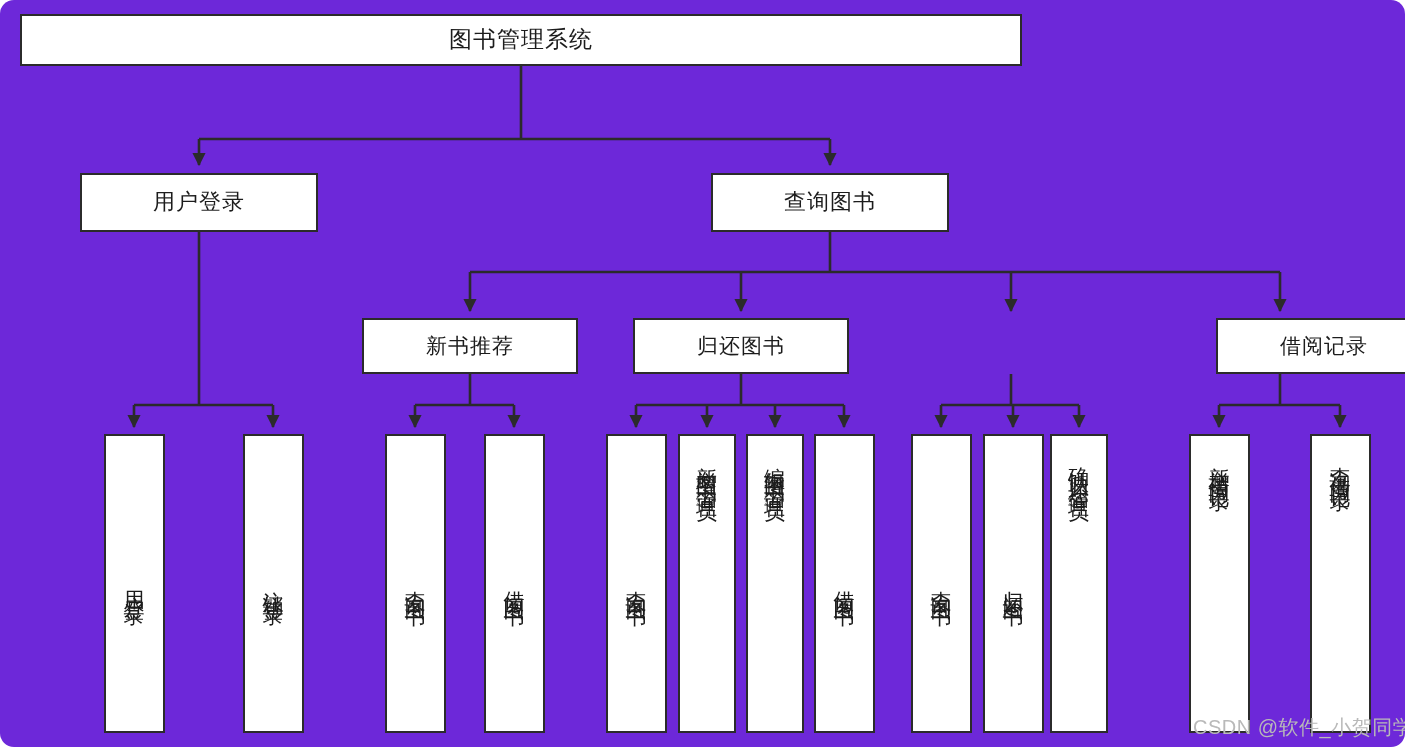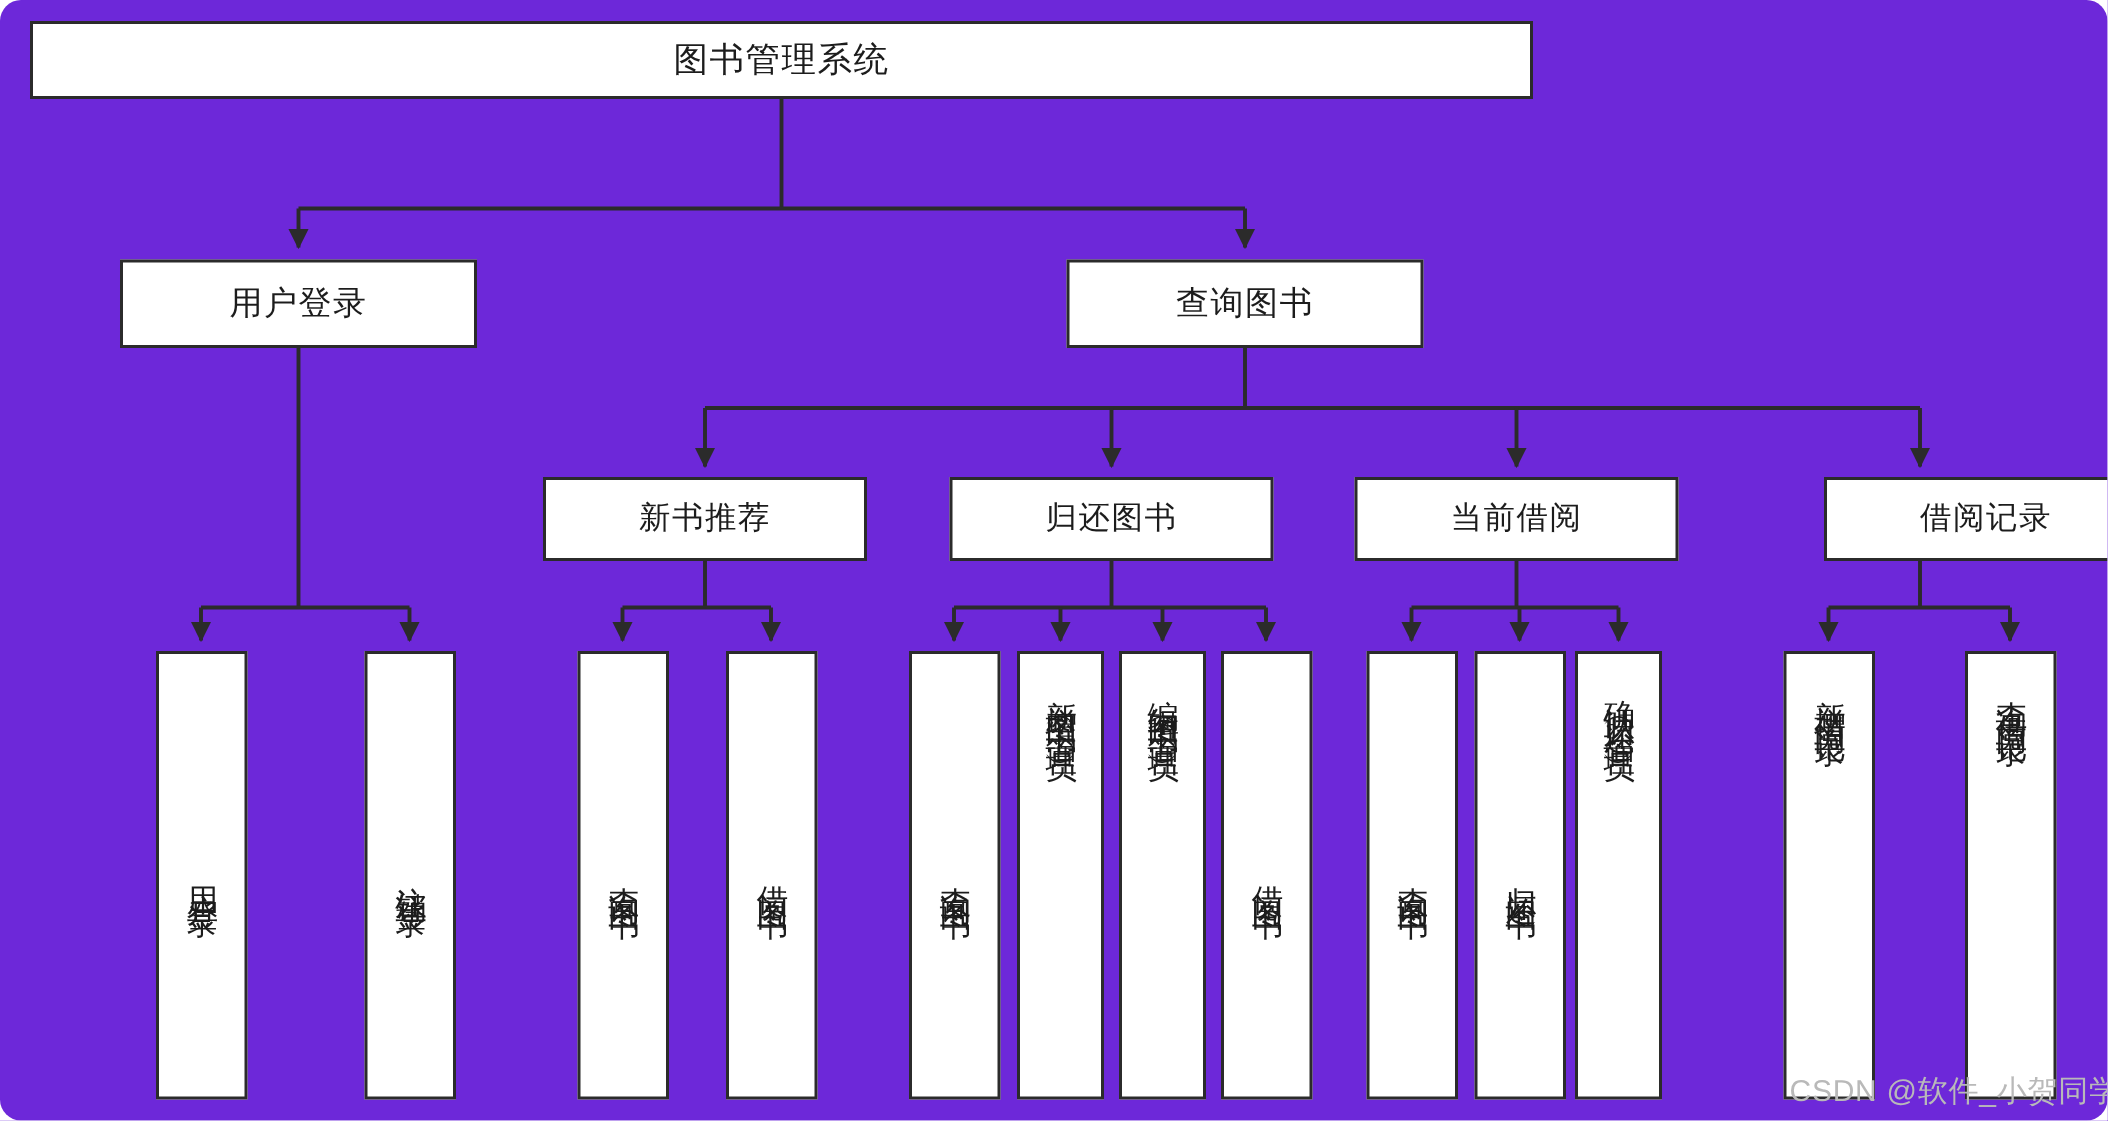--- a/index.html
+++ b/index.html
@@ -131,23 +131,20 @@
   <div class="node node-l2" id="node-l2-1" style="left: 711px; top: 173px; width: 238px; height: 59px;">
     <span class="label">查询图书</span>
   </div>
 
   <div class="node node-l3" id="node-l3-0" style="left: 362px; top: 318px; width: 216px; height: 56px;">
     <span class="label">新书推荐</span>
   </div>
   <div class="node node-l3" id="node-l3-1" style="left: 633px; top: 318px; width: 216px; height: 56px;">
     <span class="label">归还图书</span>
   </div>
-  <div class="node node-l3" id="node-l3-2" style="left: 903px; top: 318px; width: 216px; height: 56px;">
-    <span class="label">当前借阅</span>
-  </div>
   <div class="node node-l3" id="node-l3-3" style="left: 1216px; top: 318px; width: 216px; height: 56px;">
     <span class="label">借阅记录</span>
   </div>
 
   <div class="node node-leaf" id="leaf-0" style="left: 104px; top: 434px; width: 61px; height: 299px; align-items: center; padding-top: 0px;">
     <span class="label">用户登录</span>
   </div>
   <div class="node node-leaf" id="leaf-1" style="left: 243px; top: 434px; width: 61px; height: 299px; align-items: center; padding-top: 0px;">
     <span class="label">注销登录</span>
   </div>

